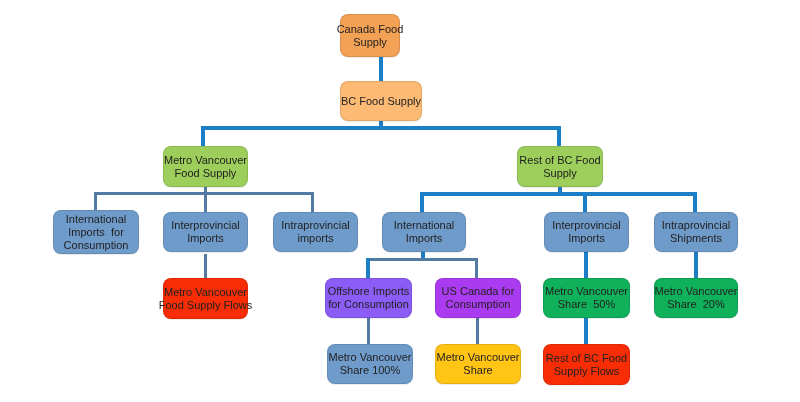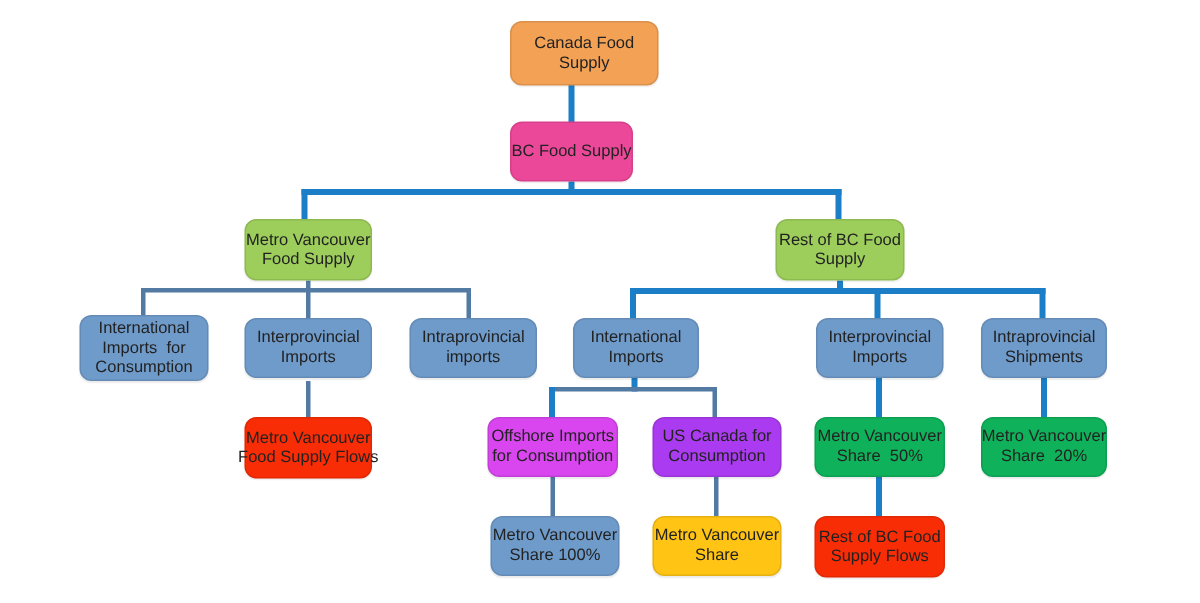--- a/index.html
+++ b/index.html
@@ -16,21 +16,21 @@
     text-align:center;
     white-space:pre;
     font-size:11px;line-height:13px;
     color:#222222;
     border-radius:8px;
     box-shadow:inset 0 0 0 1px rgba(0,0,0,0.10), 0 1px 1px rgba(0,0,0,0.08);
   }
   .line{position:absolute;}
 
   
-  .n-canada        {left:340px;top:14px;width:99px;height:43px;text-align:center;}
+  .n-canada        {left:340px;top:14px;width:60px;height:43px;text-align:center;}
   .n-bc            {left:340px;top:81px;width:82px;height:40px;}
   .n-metro         {left:163px;top:146px;width:85px;height:41px;}
   .n-rest          {left:517px;top:146px;width:86px;height:41px;}
 
   .n-intl-mv       {left:53px; top:210px;width:86px;height:44px;}
   .n-interprov-mv  {left:163px;top:212px;width:85px;height:40px;}
   .n-intraprov-mv  {left:273px;top:212px;width:85px;height:40px;}
   .n-intl-rb       {left:382px;top:212px;width:84px;height:40px;}
   .n-interprov-rb  {left:544px;top:212px;width:85px;height:40px;}
   .n-intraprov-rb  {left:654px;top:212px;width:84px;height:40px;}
@@ -110,21 +110,21 @@
 
   <div class="line l-offshore-drop" style="background: rgb(82, 122, 163);"></div>
   <div class="line l-us-drop" style="background: rgb(82, 122, 163);"></div>
 
   <div class="line l-interprov50" style="background: rgb(27, 126, 198);"></div>
   <div class="line l-share50-red" style="background: rgb(27, 126, 198);"></div>
   <div class="line l-ship20" style="background: rgb(27, 126, 198);"></div>
 
   <div class="node n-canada" style="background: rgb(242, 161, 85); color: rgb(34, 34, 34);">Canada Food
 Supply</div>
-  <div class="node n-bc" style="background: #ec4899; color: rgb(34, 34, 34);">BC Food Supply</div>
+  <div class="node n-bc" style="background: #fdba74; color: rgb(34, 34, 34);">BC Food Supply</div>
   <div class="node n-metro" style="background: rgb(157, 206, 91); color: rgb(34, 34, 34);">Metro Vancouver
 Food Supply</div>
   <div class="node n-rest" style="background: rgb(157, 206, 91); color: rgb(34, 34, 34);">Rest of BC Food
 Supply</div>
 
   <div class="node n-intl-mv" style="background: rgb(111, 155, 203); color: rgb(34, 34, 34);">International
 Imports  for
 Consumption</div>
   <div class="node n-interprov-mv" style="background: rgb(111, 155, 203); color: rgb(34, 34, 34);">Interprovincial
 Imports</div>
@@ -132,21 +132,21 @@
 imports</div>
   <div class="node n-intl-rb" style="background: rgb(111, 155, 203); color: rgb(34, 34, 34);">International
 Imports</div>
   <div class="node n-interprov-rb" style="background: rgb(111, 155, 203); color: rgb(34, 34, 34);">Interprovincial
 Imports</div>
   <div class="node n-intraprov-rb" style="background: rgb(111, 155, 203); color: rgb(34, 34, 34);">Intraprovincial
 Shipments</div>
 
   <div class="node n-flows-mv" style="background: rgb(249, 45, 5); color: rgb(34, 34, 34);">Metro Vancouver
 Food Supply Flows</div>
-  <div class="node n-offshore" style="background: #d946ef; color: rgb(34, 34, 34);">Offshore Imports
+  <div class="node n-offshore" style="background: #8b5cf6; color: rgb(34, 34, 34);">Offshore Imports
 for Consumption</div>
   <div class="node n-us" style="background: rgb(171, 59, 240); color: rgb(34, 34, 34);">US Canada for
 Consumption</div>
   <div class="node n-share50" style="background: rgb(15, 177, 91); color: rgb(34, 34, 34);">Metro Vancouver
 Share  50%</div>
   <div class="node n-share20" style="background: rgb(15, 177, 91); color: rgb(34, 34, 34);">Metro Vancouver
 Share  20%</div>
 
   <div class="node n-share100" style="background: rgb(111, 155, 203); color: rgb(34, 34, 34);">Metro Vancouver
 Share 100%</div>

